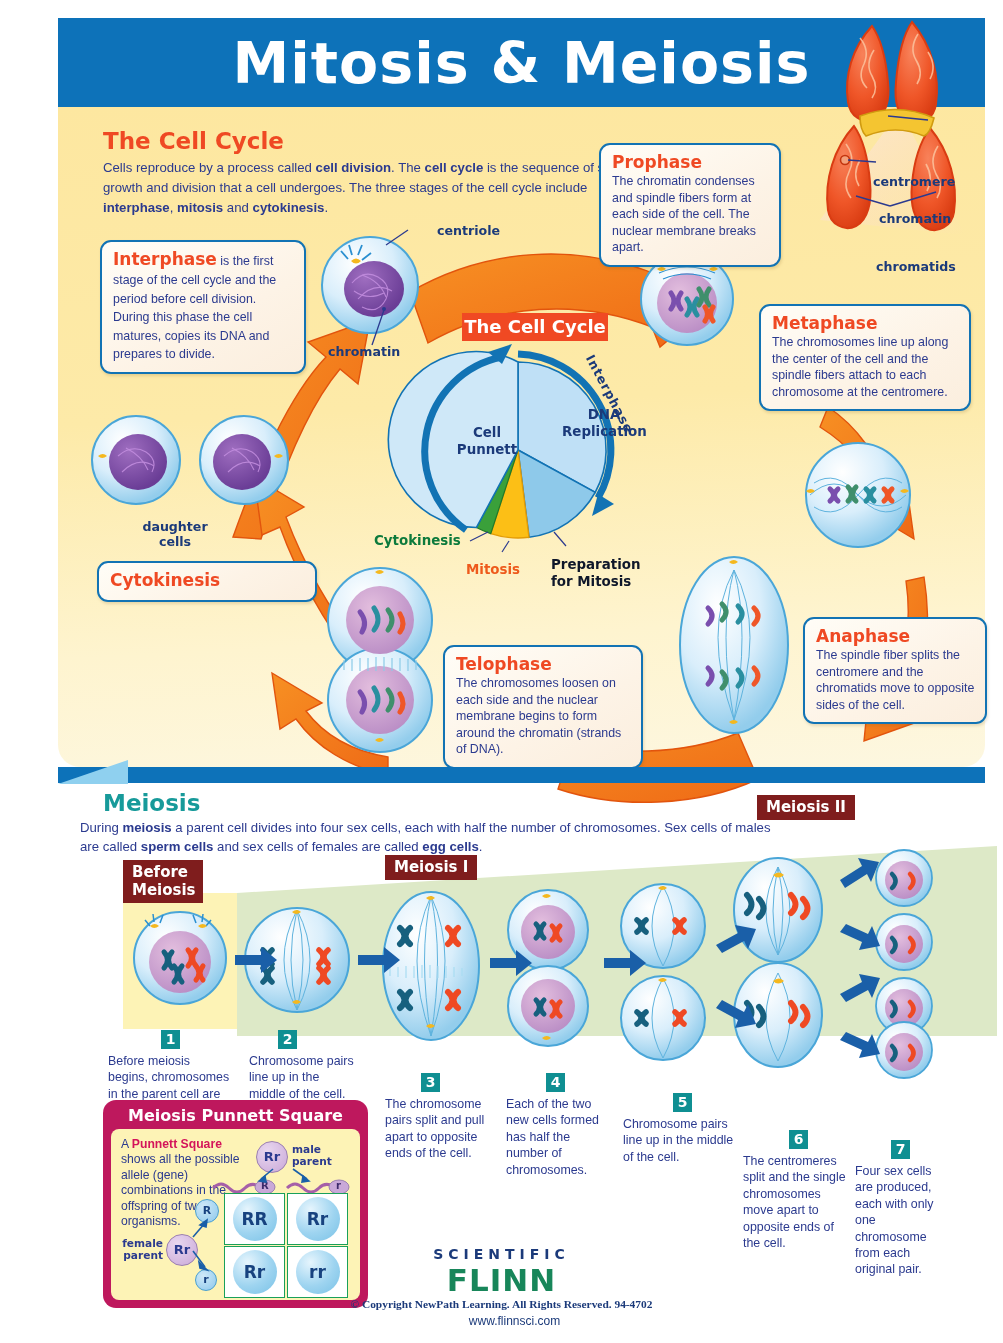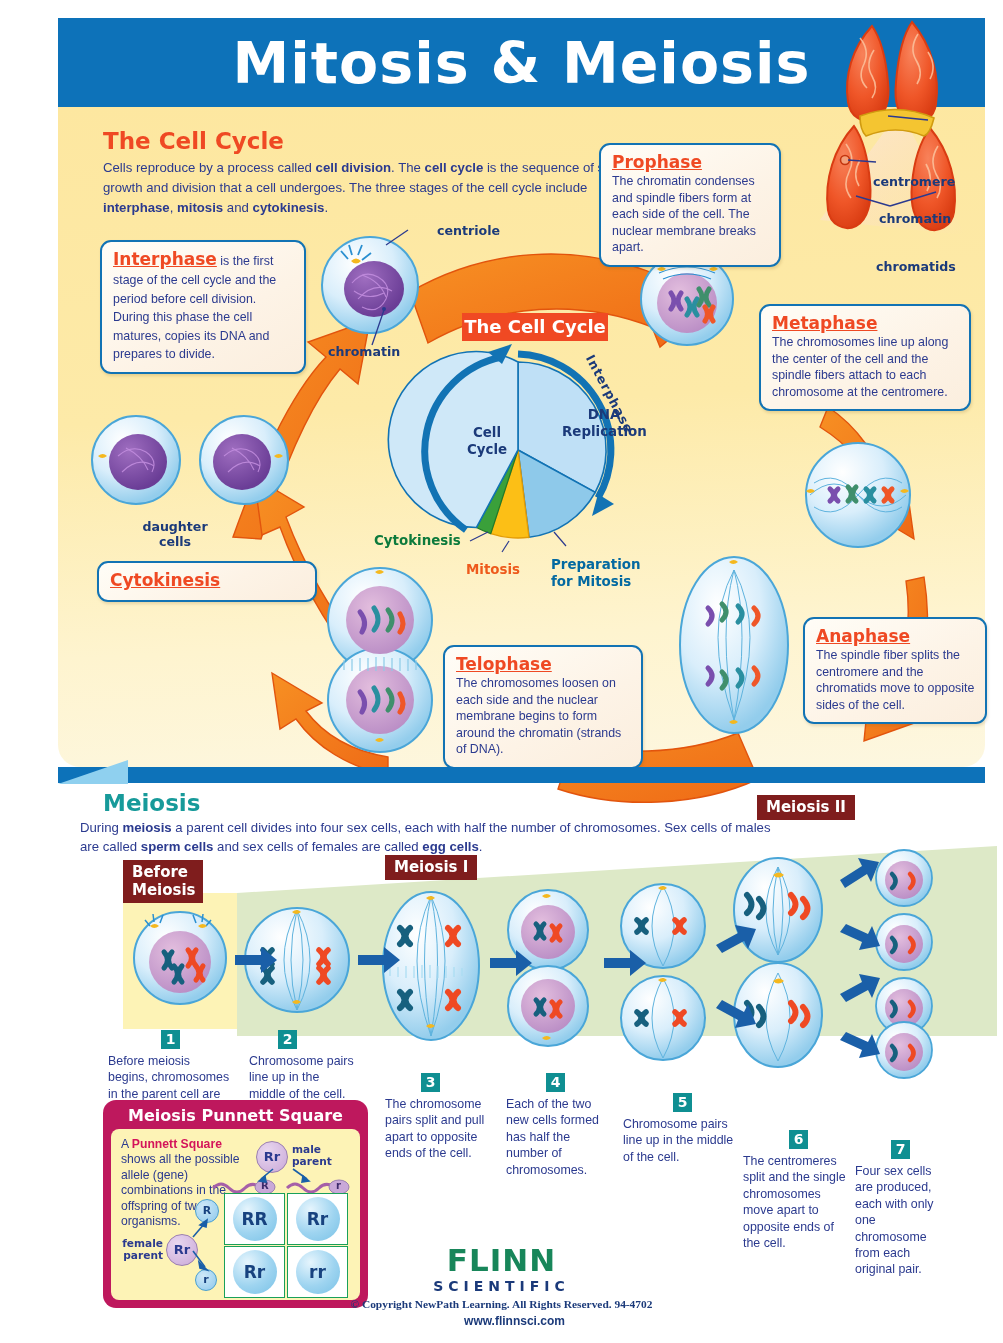--- a/index.html
+++ b/index.html
@@ -25,21 +25,21 @@
      font-family:"DejaVu Sans",sans-serif;}
   #cc-intro{left:103px;top:158px;width:555px;font-size:13.2px;line-height:20px;color:#2b3a8f;}
   #cc-intro b{font-weight:bold;}
 
   
   .callout{border:2.2px solid #1273b4;border-radius:11px;
      background:linear-gradient(150deg,#fffdf7 0%,#fdf3e6 60%,#fbeede 100%);
      padding:7px 10px 9px 11px;box-sizing:border-box;
      box-shadow:1px 2px 3px rgba(120,90,30,.18);}
   .callout .ctitle{color:#ef4923;font-weight:bold;font-size:17px;
-     font-family:"DejaVu Sans",sans-serif;line-height:21px;text-decoration:underline;}
+     font-family:"DejaVu Sans",sans-serif;line-height:21px;}
   .callout .cbody{font-size:12.4px;line-height:16.6px;color:#2b3a8f;}
   .callout.inline .ctitle{display:inline;font-size:17px;}
   .callout.inline .cbody{display:inline;}
 
   #box-interphase{left:100px;top:240px;width:206px;}
   #box-prophase{left:599px;top:143px;width:182px;}
   #box-metaphase{left:759px;top:304px;width:212px;}
   #box-anaphase{left:803px;top:617px;width:184px;}
   #box-telophase{left:443px;top:645px;width:200px;}
   #box-cytokinesis{left:97px;top:561px;width:220px;}
@@ -59,21 +59,21 @@
      color:#fff;font-size:18px;font-weight:bold;text-align:center;line-height:28px;
      font-family:"DejaVu Sans",sans-serif;}
   #pie-wrap{left:414px;top:346px;width:242px;height:210px;}
   .pie-lbl{font-size:13.4px;font-weight:bold;font-family:"DejaVu Sans",sans-serif;}
   #pl-cellgrowth{left:455px;top:424px;width:64px;text-align:center;color:#1b3a7a;line-height:17px;}
   #pl-dna{left:562px;top:406px;width:84px;text-align:center;color:#1b3a7a;line-height:17px;}
   #pl-interphase{left:596px;top:352px;color:#1b3a7a;transform:rotate(62deg);
      transform-origin:left top;letter-spacing:1px;font-size:12.6px;}
   #pl-cytokinesis{left:374px;top:533px;color:#0c7a3c;}
   #pl-mitosis{left:466px;top:562px;color:#ee5a1c;}
-  #pl-prepmitosis{left:551px;top:556px;width:108px;color:#0369a1;line-height:17px;}
+  #pl-prepmitosis{left:551px;top:556px;width:108px;color:#0f172a;line-height:17px;}
 
   
   #meiosis-heading{left:103px;top:790px;font-size:23px;font-weight:bold;color:#179a9a;
      font-family:"DejaVu Sans",sans-serif;}
   #meiosis-intro{left:80px;top:818px;width:700px;font-size:13.2px;line-height:19px;color:#2b3a8f;}
   #meiosis-intro b{font-weight:bold;}
 
   .tag{position:absolute;background:#7f1d1d;color:#fff;font-weight:bold;
      font-family:"DejaVu Sans",sans-serif;font-size:15px;
      padding:3px 9px 4px;line-height:18px;}
@@ -118,21 +118,21 @@
      font-family:"DejaVu Sans",sans-serif;line-height:12px;}
 
   
   #footer{left:0;top:1244px;width:1003px;text-align:center;}
   #flinn{font-family:"DejaVu Sans",sans-serif;font-weight:bold;font-size:31px;
      color:#18865a;letter-spacing:1px;line-height:32px;}
   #flinn-sub{font-family:"DejaVu Sans",sans-serif;font-weight:bold;font-size:14px;
      color:#1b3a7a;letter-spacing:5px;line-height:20px;}
   #copyright{font-size:11.4px;font-weight:bold;color:#1b3a7a;line-height:17px;
      font-family:"Liberation Serif",serif;}
-  #weburl{font-size:12px;font-weight:bold;color:#1b3a7a;line-height:17px;margin-left:26px;}
+  #weburl{font-size:12px;font-weight:normal;color:#1b3a7a;line-height:17px;margin-left:26px;}
 
   svg{display:block;overflow:visible;}
 </style>
 </head>
 <body>
 
 <div class="abs" id="header">
   <div id="header-title">Mitosis &amp; Meiosis</div>
 </div>
 
@@ -378,21 +378,21 @@
   <path d="M184 148 l16 10 l-22 12 Z" fill="#1273b4"></path>
   <path d="M88 18 l-14 -12 l24 -8 Z" fill="#1273b4"></path>
 
   <g stroke="#2b3a8f" stroke-width="1.2" fill="none">
     <path d="M74 186 L56 195"></path>
       <path d="M95 195 L88 206"></path>
       <path d="M140 186 L152 200"></path>
   </g>
 </svg>
 <div class="abs pie-lbl" id="pl-cellgrowth" style="white-space:pre-line">Cell
-Cycle</div>
+Punnett</div>
 <div class="abs pie-lbl" id="pl-dna" style="white-space:pre-line">DNA
 Replication</div>
 <div class="abs pie-lbl" id="pl-interphase">Interphase</div>
 <div class="abs pie-lbl" id="pl-cytokinesis">Cytokinesis</div>
 <div class="abs pie-lbl" id="pl-mitosis">Mitosis</div>
 <div class="abs pie-lbl" id="pl-prepmitosis" style="white-space:pre-line">Preparation
 for Mitosis</div>
 
 <div class="abs callout inline" id="box-interphase">
   <span class="ctitle">Interphase</span><span class="cbody"> is the first stage of the cell cycle and the period before cell division. During this phase the cell matures, copies its DNA and prepares to divide.</span>
@@ -659,17 +659,17 @@
     <div class="pcell" style="left:113px;top:117px;width:61px;height:52px;">
       <div class="ball">Rr</div>
     </div>
     <div class="pcell" style="left:176px;top:117px;width:61px;height:52px;">
       <div class="ball">rr</div>
     </div>
   </div>
 </div>
 
 <div class="abs" id="footer">
+  <div id="flinn-sub">SCIENTIFIC</div>
   <div id="flinn">FLINN</div>
-  <div id="flinn-sub">SCIENTIFIC</div>
   <div id="copyright">© Copyright NewPath Learning. All Rights Reserved. 94-4702</div>
   <div id="weburl">www.flinnsci.com</div>
 </div>
 
 </body></html>

